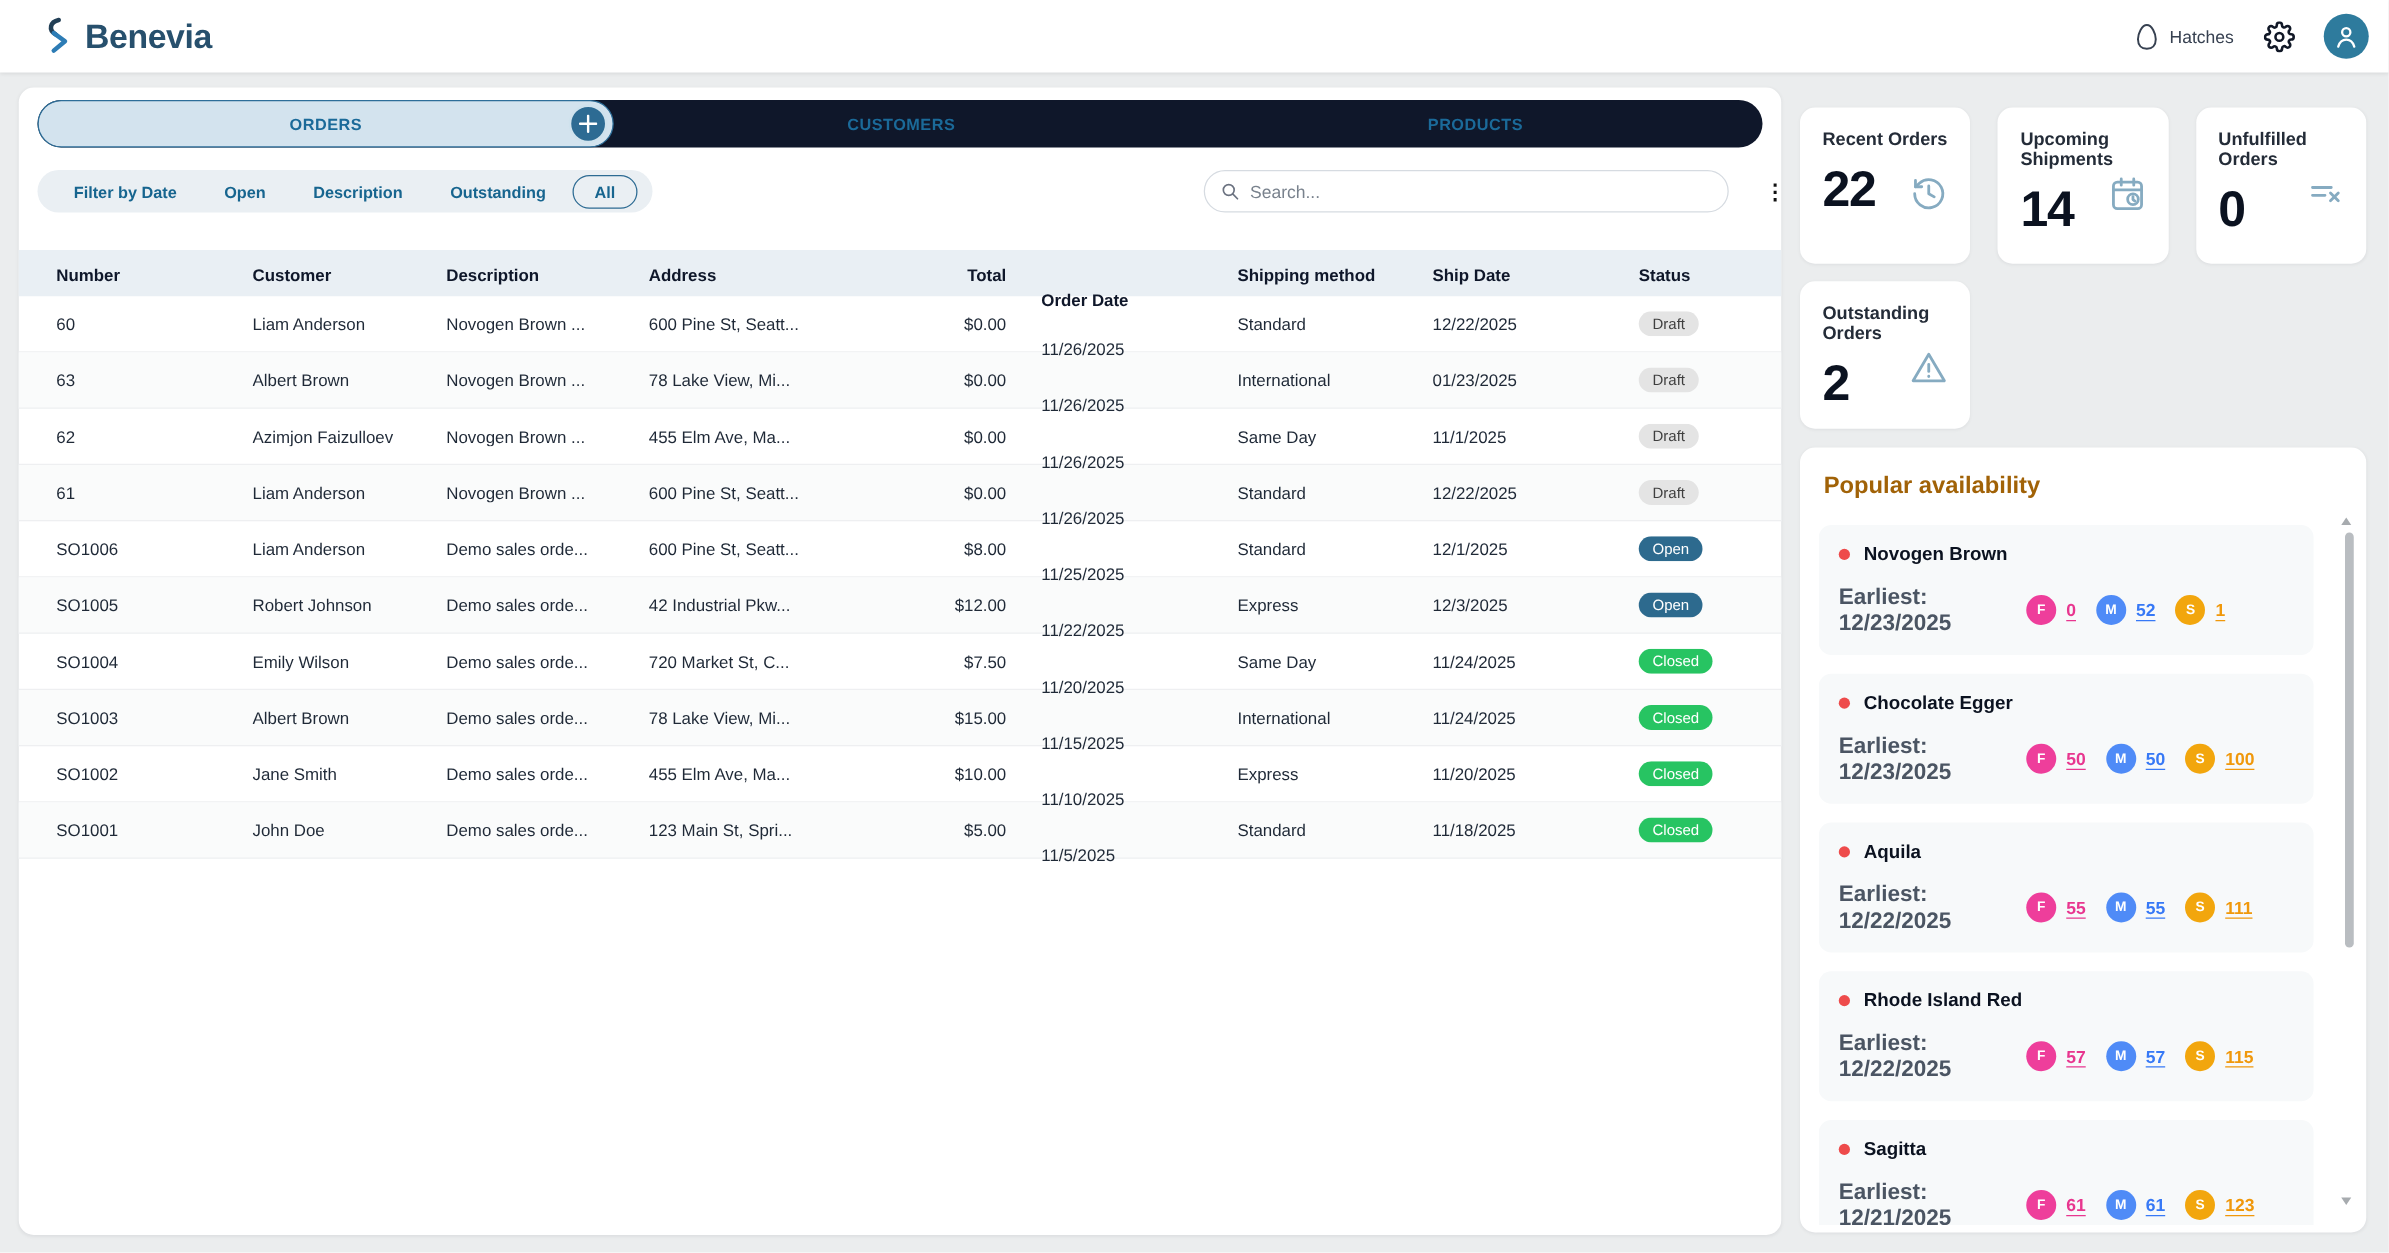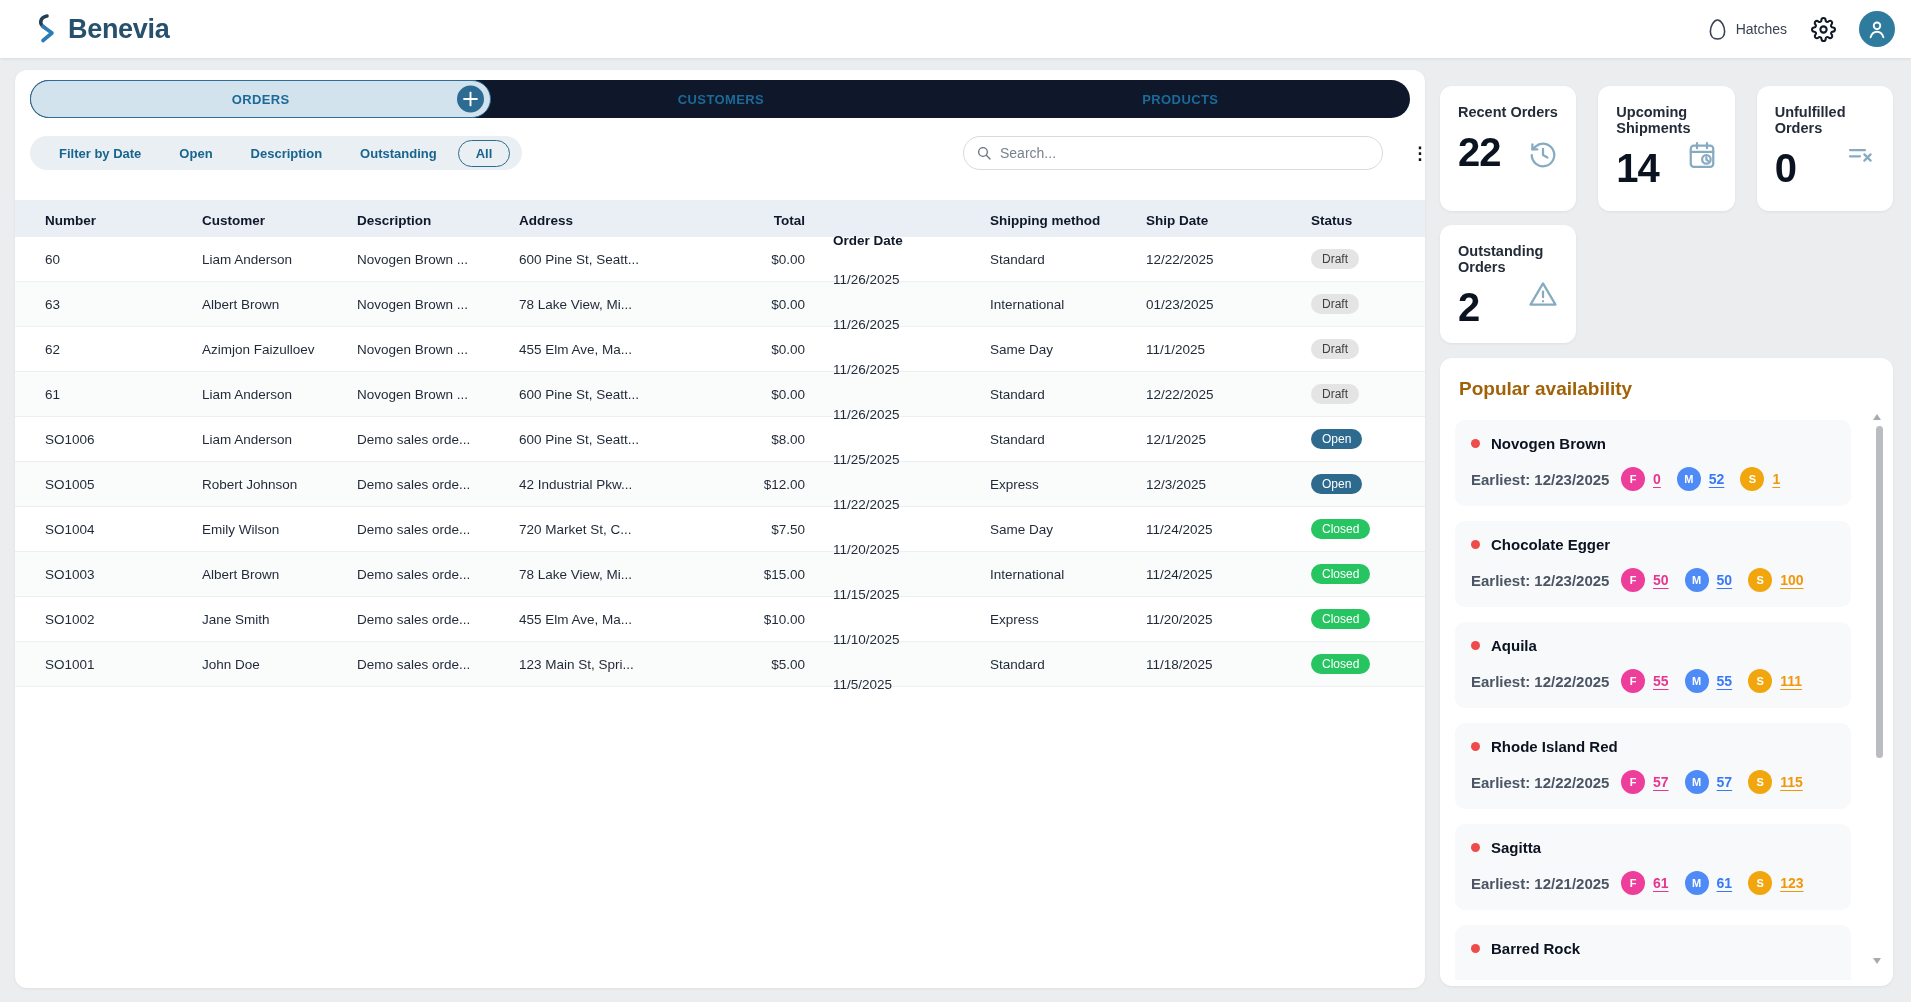--- a/index.html
+++ b/index.html
@@ -76,21 +76,21 @@
 
   .panel { position:absolute; left:1440px; top:358px; width:453px; bottom:16px; background:#fff; border-radius:12px;
            box-shadow:0 1px 3px rgba(16,24,40,.06); padding:20px 0 0 15px; overflow:hidden; }
   .panel-title { font-size:19px; font-weight:700; color:#a16207; margin-left:4px; }
   .plist { margin-top:20px; width:396px; display:flex; flex-direction:column; gap:15px; height:560px; overflow:hidden; }
   .pitem { background:#f7f9fa; border-radius:10px; padding:15px 16px; flex:0 0 auto; }
   .pname-row { display:flex; align-items:center; gap:11px; }
   .dot { width:9px; height:9px; border-radius:50%; background:#ee4b4b; flex:0 0 auto; }
   .pname { font-size:15px; font-weight:700; color:#0b1220; }
   .pmeta { display:flex; align-items:center; margin-top:15px; }
-  .earliest { font-size:15px; font-weight:700; color:#4b5563; width:150px; flex:0 0 auto; }
+  .earliest { font-size:18px; font-weight:700; color:#4b5563; width:150px; flex:0 0 auto; }
   .bgroup { display:flex; align-items:center; gap:8px; margin-right:16px; }
   .bcircle { width:24px; height:24px; border-radius:50%; color:#fff; font-size:11px; font-weight:700;
              display:flex; align-items:center; justify-content:center; flex:0 0 auto; }
   .bf { background:#ee3e9b; } .bm { background:#4f8bf7; } .bs { background:#f2a60d; }
   .bnum { font-size:14px; font-weight:700; text-decoration:underline; text-underline-offset:3px; cursor:pointer; }
   .nf { color:#e8368f; } .nm { color:#3779f6; } .ns { color:#f0980b; }
   .no-badges .pmeta { visibility:hidden; }
 
   
   .pscroll-up { position:absolute; right:12px; top:56px; width:0; height:0; border-left:4px solid transparent;

